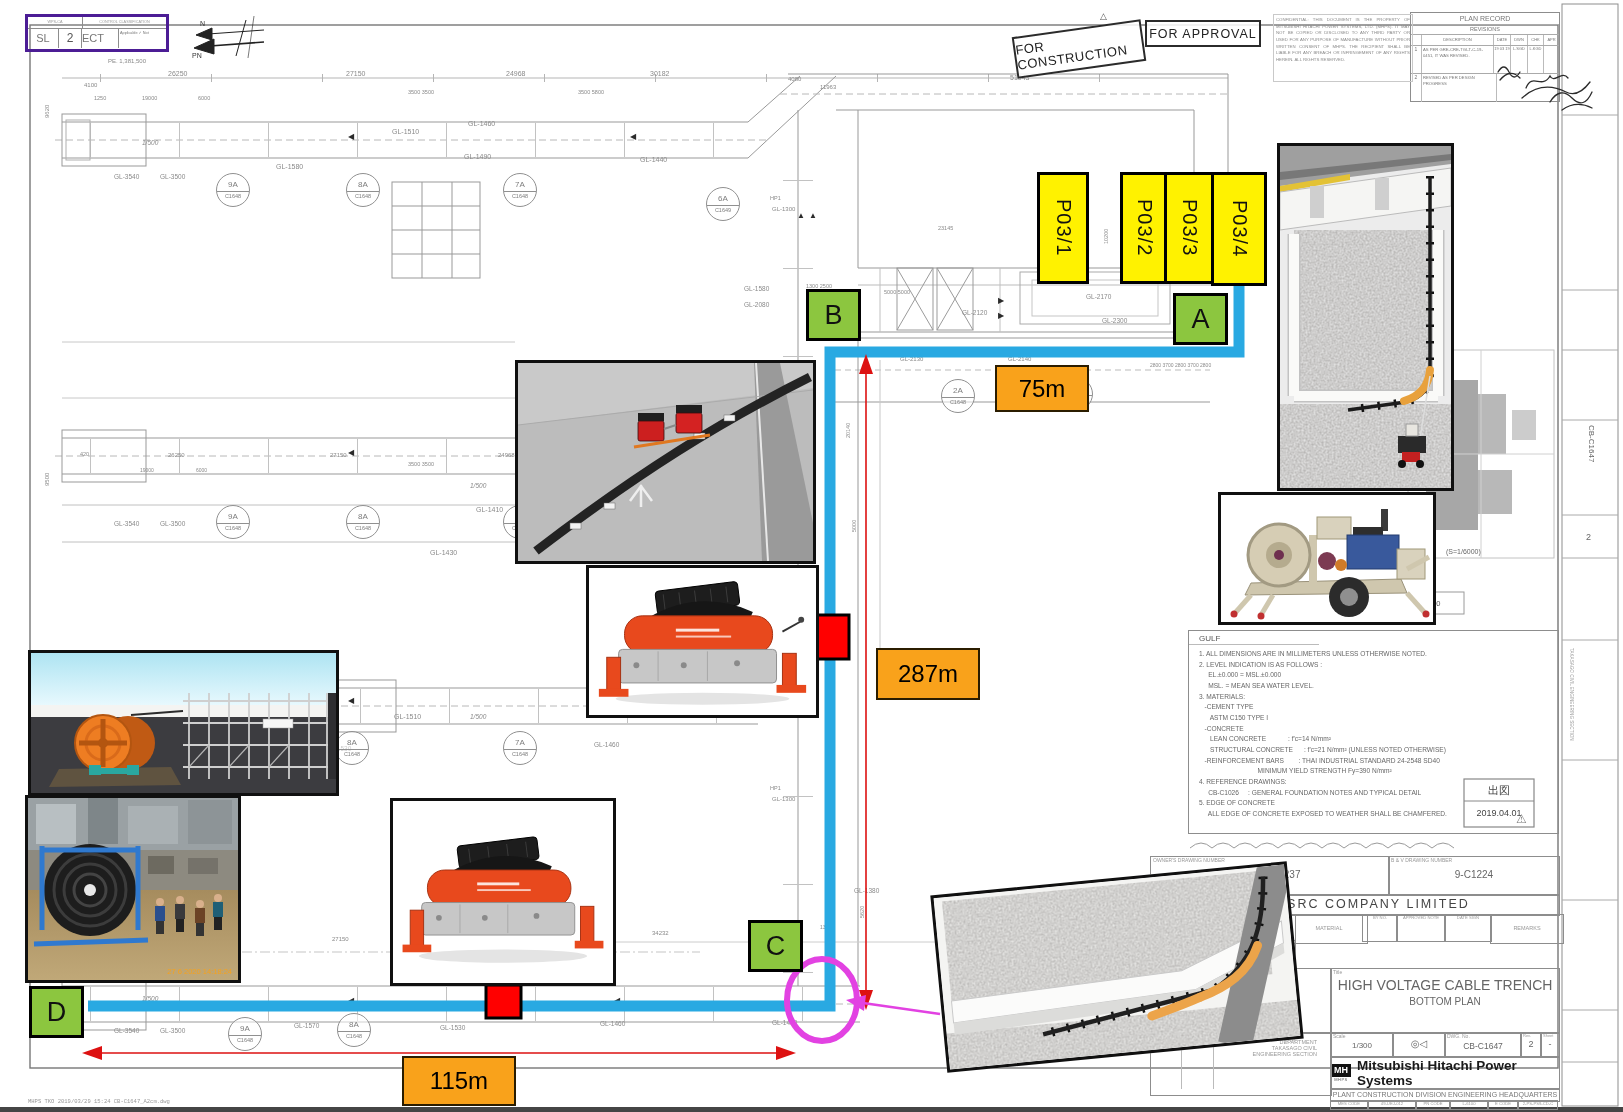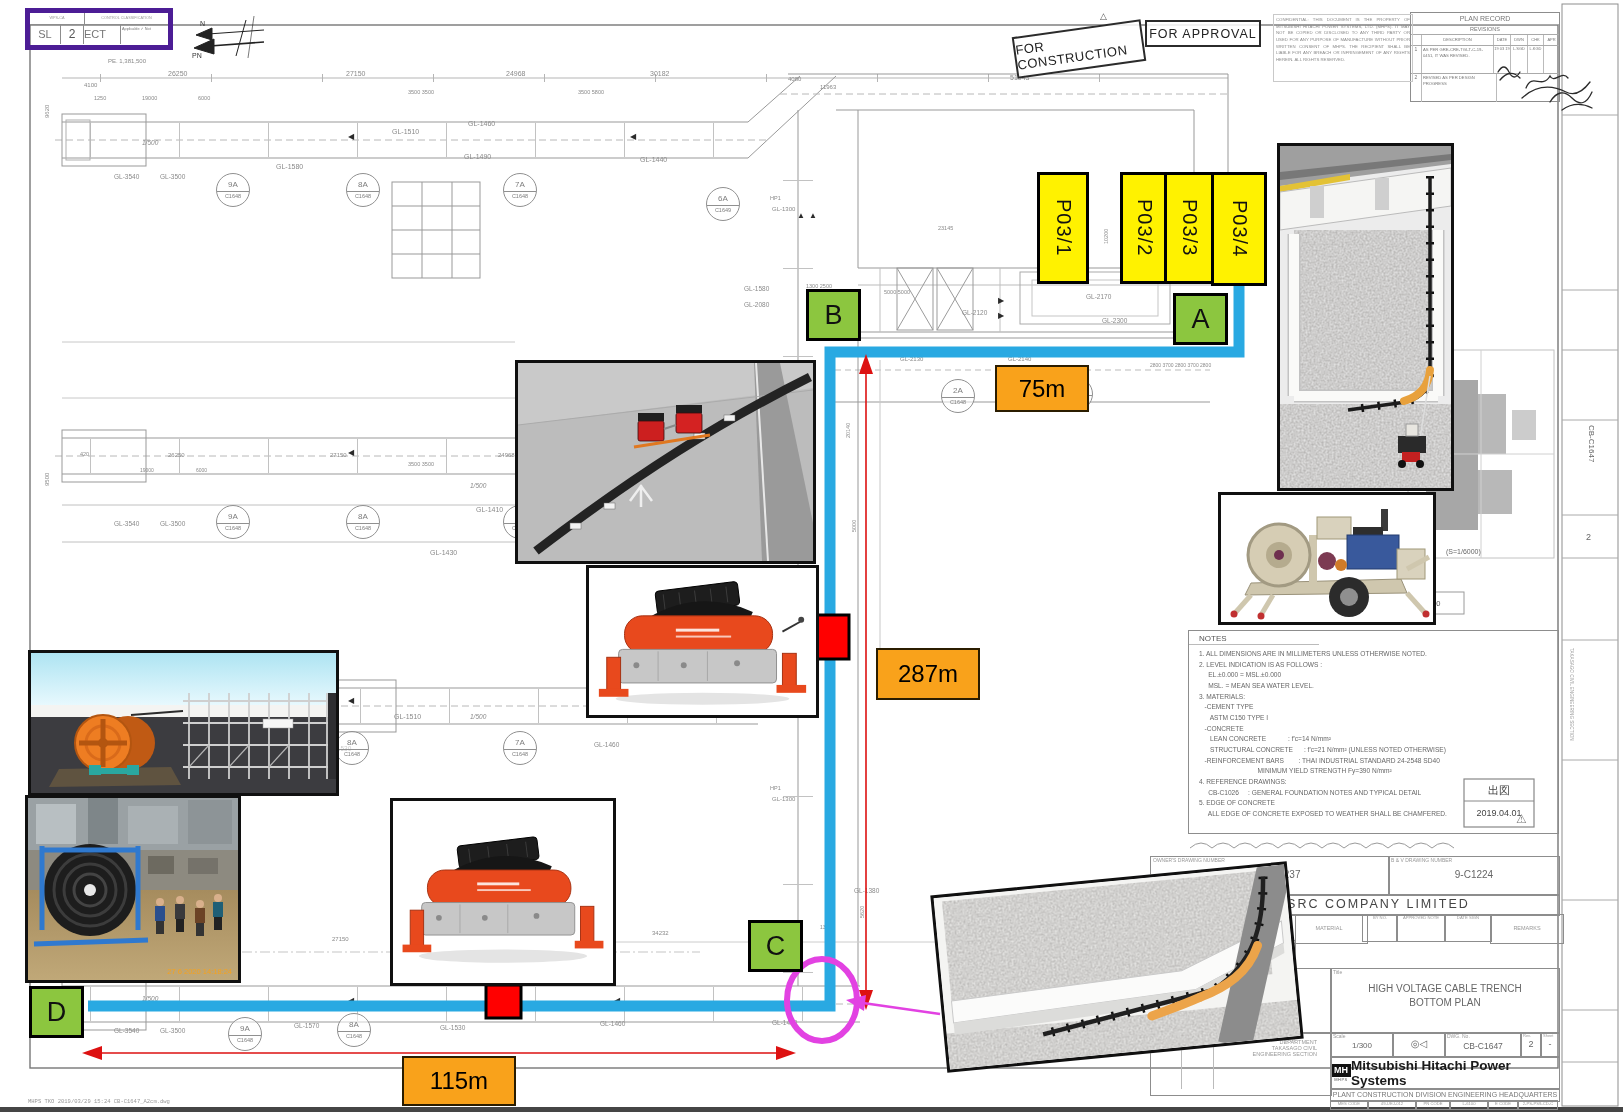--- a/index.html
+++ b/index.html
@@ -287,21 +287,21 @@
         <b>2A</b>
         <i>C1648</i>
       </div>
       <div class="co" style="left: 1076px; top: 394px;">
         <b>1A</b>
         <i>C1648</i>
       </div>
     </div>
 
   <div class="abs" style="left:1188px;top:630px;width:369px;height:202px;border:1px solid #8d8d8d;z-index:2">
-    <div style="font-size:8px;color:#555;padding:3px 0 1px 10px;border-bottom:1px solid #bbb;width:120px">NOTES</div>
+    <div style="font-size:8px;color:#555;padding:3px 0 1px 10px;border-bottom:1px solid #bbb;width:120px">GULF</div>
     <div id="notes-body" style="font-size:6.6px;color:#666;line-height:1.62;white-space:pre;padding:4px 0 0 10px">1. ALL DIMENSIONS ARE IN MILLIMETERS UNLESS OTHERWISE NOTED.
 2. LEVEL INDICATION IS AS FOLLOWS :
      EL.±0.000 = MSL.±0.000
      MSL. = MEAN SEA WATER LEVEL.
 3. MATERIALS:
    -CEMENT TYPE
       ASTM C150 TYPE I
    -CONCRETE
       LEAN CONCRETE            : f'c=14 N/mm²
       STRUCTURAL CONCRETE      : f'c=21 N/mm² (UNLESS NOTED OTHERWISE)
@@ -331,21 +331,21 @@
     <div class="tb" style="left:0;top:38px;width:408px;height:20px;font-size:12.5px;letter-spacing:2px;color:#444;text-align:center;line-height:19px">GULF  SRC  COMPANY  LIMITED</div>
     <div class="tb tbh" style="left:0;top:58px;width:140px;height:26px;text-align:center;line-height:24px;font-size:5.5px">DESCRIPTION</div>
     <div class="tb tbh" style="left:140px;top:58px;width:72px;height:26px;text-align:center;line-height:24px;font-size:5.5px">MATERIAL</div>
     <div class="tb tiny" style="left:212px;top:58px;width:34px;height:26px;text-align:center">BY  NO.</div>
     <div class="tb tiny" style="left:246px;top:58px;width:48px;height:26px;text-align:center">APPROVED  NOTE</div>
     <div class="tb tiny" style="left:294px;top:58px;width:46px;height:26px;text-align:center">DATE  SIGN</div>
     <div class="tb tbh" style="left:340px;top:58px;width:68px;height:26px;text-align:center;line-height:24px;font-size:5.5px">REMARKS</div>
     <div class="tb tbh" style="left:0;top:84px;width:140px;height:28px;font-size:5px">SC CODE</div>
     <div class="tb" style="left:180px;top:112px;width:228px;height:64px">
       <div class="tbh">Title</div>
-      <div style="font-size:10px;color:#666;text-align:center;margin-top:6px">HIGH VOLTAGE CABLE TRENCH</div>
+      <div style="font-size:14px;color:#666;text-align:center;">HIGH VOLTAGE CABLE TRENCH</div>
       <div style="font-size:10px;color:#666;text-align:center;margin-top:3px">BOTTOM PLAN</div>
     </div>
     <div class="tb" style="left:0;top:112px;width:180px;height:64px">
       <div class="abs" style="left:52px;top:18px;font-size:6px;color:#999">N. 45404</div>
       <div class="abs" style="left:120px;top:44px;font-size:5.5px;color:#aaa">ONISHO</div>
     </div>
     <div class="tb" style="left:180px;top:176px;width:62px;height:24px">
       <div class="tbh">Scale</div>
       <div style="font-size:8px;color:#666;text-align:center">1/300</div>
     </div>
@@ -357,21 +357,21 @@
       <div style="font-size:8.5px;color:#666;text-align:center">CB-C1647</div>
     </div>
     <div class="tb" style="left:370px;top:176px;width:20px;height:24px">
       <div class="tbh" style="font-size:4px">Rev.</div>
       <div style="font-size:9px;color:#666;text-align:center">2</div>
     </div>
     <div class="tb" style="left:390px;top:176px;width:18px;height:24px">
       <div class="tbh" style="font-size:4px">Sheet</div>
       <div style="font-size:9px;color:#666;text-align:center">-</div>
     </div>
-    <div class="tb" style="left:180px;top:200px;width:228px;height:32px;display:flex;align-items:center;justify-content:center;">
+    <div class="tb" style="left:180px;top:200px;width:228px;height:32px;display:flex;align-items:center;justify-content:center;gap:6px">
       <span style="display:inline-block;text-align:center">
         <span style="display:block;background:#111;color:#fff;font-weight:bold;font-size:9px;padding:2px 3px;line-height:1">MH</span>
         <span style="display:block;font-size:4px;color:#555;letter-spacing:.5px">MHPS</span>
       </span>
       <span style="font-size:13.5px;font-weight:bold;color:#1a1a1a">Mitsubishi Hitachi Power Systems</span>
     </div>
     <div class="tb" style="left:0;top:176px;width:180px;height:56px;text-align:right;padding-top:6px">
       <div style="font-size:5.5px;color:#999;margin-right:14px">DEPARTMENT</div>
       <div style="font-size:5.5px;color:#999;margin-right:14px">TAKASAGO CIVIL</div>
       <div style="font-size:5.5px;color:#999;margin-right:14px">ENGINEERING SECTION</div>
@@ -419,21 +419,21 @@
   <svg class="abs" style="left:1492px;top:58px;z-index:3" width="110" height="60" viewBox="0 0 110 60">
     <g stroke="#2b2b2b" fill="none" stroke-width="1.3" stroke-linecap="round">
       <path d="M6,14 q6,-10 11,0 t11,0 M8,22 q10,-12 20,-2"></path>
       <path d="M34,30 c6,-16 16,2 24,-12 c4,8 12,-6 18,2 M30,40 q20,-18 44,-6 q12,6 24,-10"></path>
       <path d="M58,44 q10,-16 22,-4 t20,-6 M70,52 q14,-10 30,-2"></path>
     </g>
   </svg>
 
   <div class="abs" style="left:1273px;top:14px;width:134px;height:62px;z-index:2;font-size:4.3px;color:#8a8a8a;line-height:1.55;text-align:justify;border:1px solid #c9c9c9;padding:2px;overflow:hidden">CONFIDENTIAL: THIS DOCUMENT IS THE PROPERTY OF MITSUBISHI HITACHI POWER SYSTEMS, LTD. (MHPS). IT MAY NOT BE COPIED OR DISCLOSED TO ANY THIRD PARTY OR USED FOR ANY PURPOSE OF MANUFACTURE WITHOUT PRIOR WRITTEN CONSENT OF MHPS. THE RECIPIENT SHALL BE LIABLE FOR ANY BREACH OR INFRINGEMENT OF ANY RIGHTS HEREIN. ALL RIGHTS RESERVED.</div>
 
-  <div class="abs" style="left:25px;top:8px;width:138px;height:32px;z-index:2;border:5px solid #4c1d95">
+  <div class="abs" style="left:25px;top:14px;width:138px;height:32px;z-index:2;border:3px solid #4c1d95">
     <div style="display:flex;height:11px;border-bottom:1px solid #8d8d8d">
       <span class="tiny" style="flex:0 0 54px;border-right:1px solid #8d8d8d;text-align:center;font-size:3.8px;line-height:11px">WPS-CA</span>
       <span class="tiny" style="flex:1;text-align:center;font-size:3.8px;line-height:11px">CONTROL CLASSIFICATION</span>
     </div>
     <div style="display:flex;height:19px;color:#777">
       <span style="flex:0 0 30px;border-right:1px solid #8d8d8d;text-align:center;font-size:11px;line-height:19px">SL</span>
       <span style="flex:0 0 22px;border-right:1px solid #8d8d8d;text-align:center;font-size:12px;line-height:19px;color:#555">2</span>
       <span style="flex:0 0 36px;border-right:1px solid #8d8d8d;text-align:left;font-size:11px;line-height:19px">ECT</span>
       <span style="flex:1;font-size:3.8px;line-height:1.3;padding:2px 1px">Applicable ✓ Not</span>
     </div>

